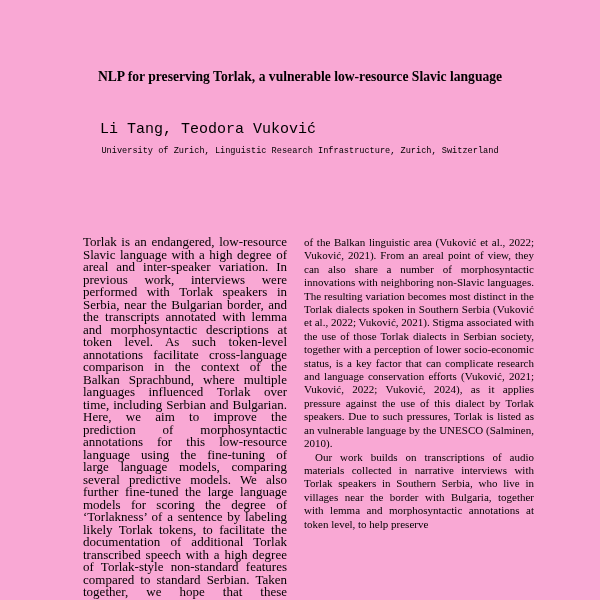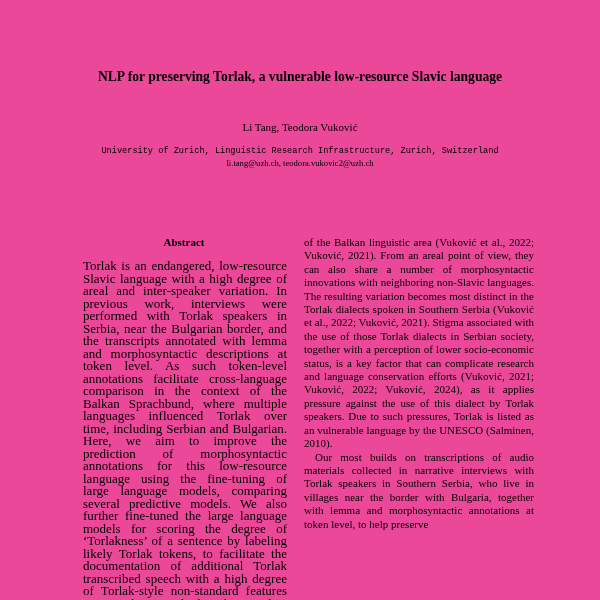--- a/index.html
+++ b/index.html
@@ -14,39 +14,39 @@
     position: relative;
     font-family: "Liberation Serif", serif;
     color: #000000;
     -webkit-font-smoothing: antialiased;
   }
   .page {
     position: absolute;
     left: 0; top: 0;
     width: 600px;
     height: 600px;
-    background: #ec4899;
+    background: #f9a8d4;
   }
   .paper-title {
     position: absolute;
     top: 60px;
     left: 40px;
     width: 520px;
     text-align: center;
     font-size: 13.6px;
     font-weight: bold;
     line-height: 1.25;
   }
   .authors {
     position: absolute;
     top: 121px;
     left: 100px;
     width: 400px;
-    text-align: center;
-    font-size: 11px;
+    font-size: 15px;
+    font-family: Liberation Mono, monospace;
   }
   .affiliation {
     position: absolute;
     top: 146px;
     left: 70px;
     width: 460px;
     text-align: center;
     font-size: 8.6px;
     font-family: Liberation Mono, monospace;
   }
@@ -104,29 +104,27 @@
 <body>
 
 <div class="page">
 
   <h1 class="paper-title">NLP for preserving Torlak, a vulnerable low-resource Slavic language</h1>
 
   <div class="authors">Li Tang, Teodora Vuković</div>
 
   <div class="affiliation">University of Zurich, Linguistic Research Infrastructure, Zurich, Switzerland</div>
 
-  <div class="emails">li.tang@uzh.ch, teodora.vukovic2@uzh.ch</div>
 
   <div class="columns">
 
     <div class="col-left">
-      <div class="abstract-heading">Abstract</div>
       <p class="abstract-body">Torlak is an endangered, low-resource Slavic language with a high degree of areal and inter-speaker variation. In previous work, interviews were performed with Torlak speakers in Serbia, near the Bulgarian border, and the transcripts annotated with lemma and morphosyntactic descriptions at token level. As such token-level annotations facilitate cross-language comparison in the context of the Balkan Sprachbund, where multiple languages influenced Torlak over time, including Serbian and Bulgarian. Here, we aim to improve the prediction of morphosyntactic annotations for this low-resource language using the fine-tuning of large language models, comparing several predictive models. We also further fine-tuned the large language models for scoring the degree of ‘Torlakness’ of a sentence by labeling likely Torlak tokens, to facilitate the documentation of additional Torlak transcribed speech with a high degree of Torlak-style non-standard features compared to standard Serbian. Taken together, we hope that these contributions will help to document this endangered</p>
     </div>
 
     <div class="col-right">
       <p>of the Balkan linguistic area (Vuković et al., 2022; Vuković, 2021). From an areal point of view, they can also share a number of morphosyntactic innovations with neighboring non-Slavic languages. The resulting variation becomes most distinct in the Torlak dialects spoken in Southern Serbia (Vuković et al., 2022; Vuković, 2021). Stigma associated with the use of those Torlak dialects in Serbian society, together with a perception of lower socio-economic status, is a key factor that can complicate research and language conservation efforts (Vuković, 2021; Vuković, 2022; Vuković, 2024), as it applies pressure against the use of this dialect by Torlak speakers. Due to such pressures, Torlak is listed as an vulnerable language by the UNESCO (Salminen, 2010).</p>
-      <p class="indented">Our most builds on transcriptions of audio materials collected in narrative interviews with Torlak speakers in Southern Serbia, who live in villages near the border with Bulgaria, together with lemma and morphosyntactic annotations at token level, to help preserve</p>
+      <p class="indented">Our work builds on transcriptions of audio materials collected in narrative interviews with Torlak speakers in Southern Serbia, who live in villages near the border with Bulgaria, together with lemma and morphosyntactic annotations at token level, to help preserve</p>
     </div>
 
   </div>
 
 </div>
 
 </body></html>

